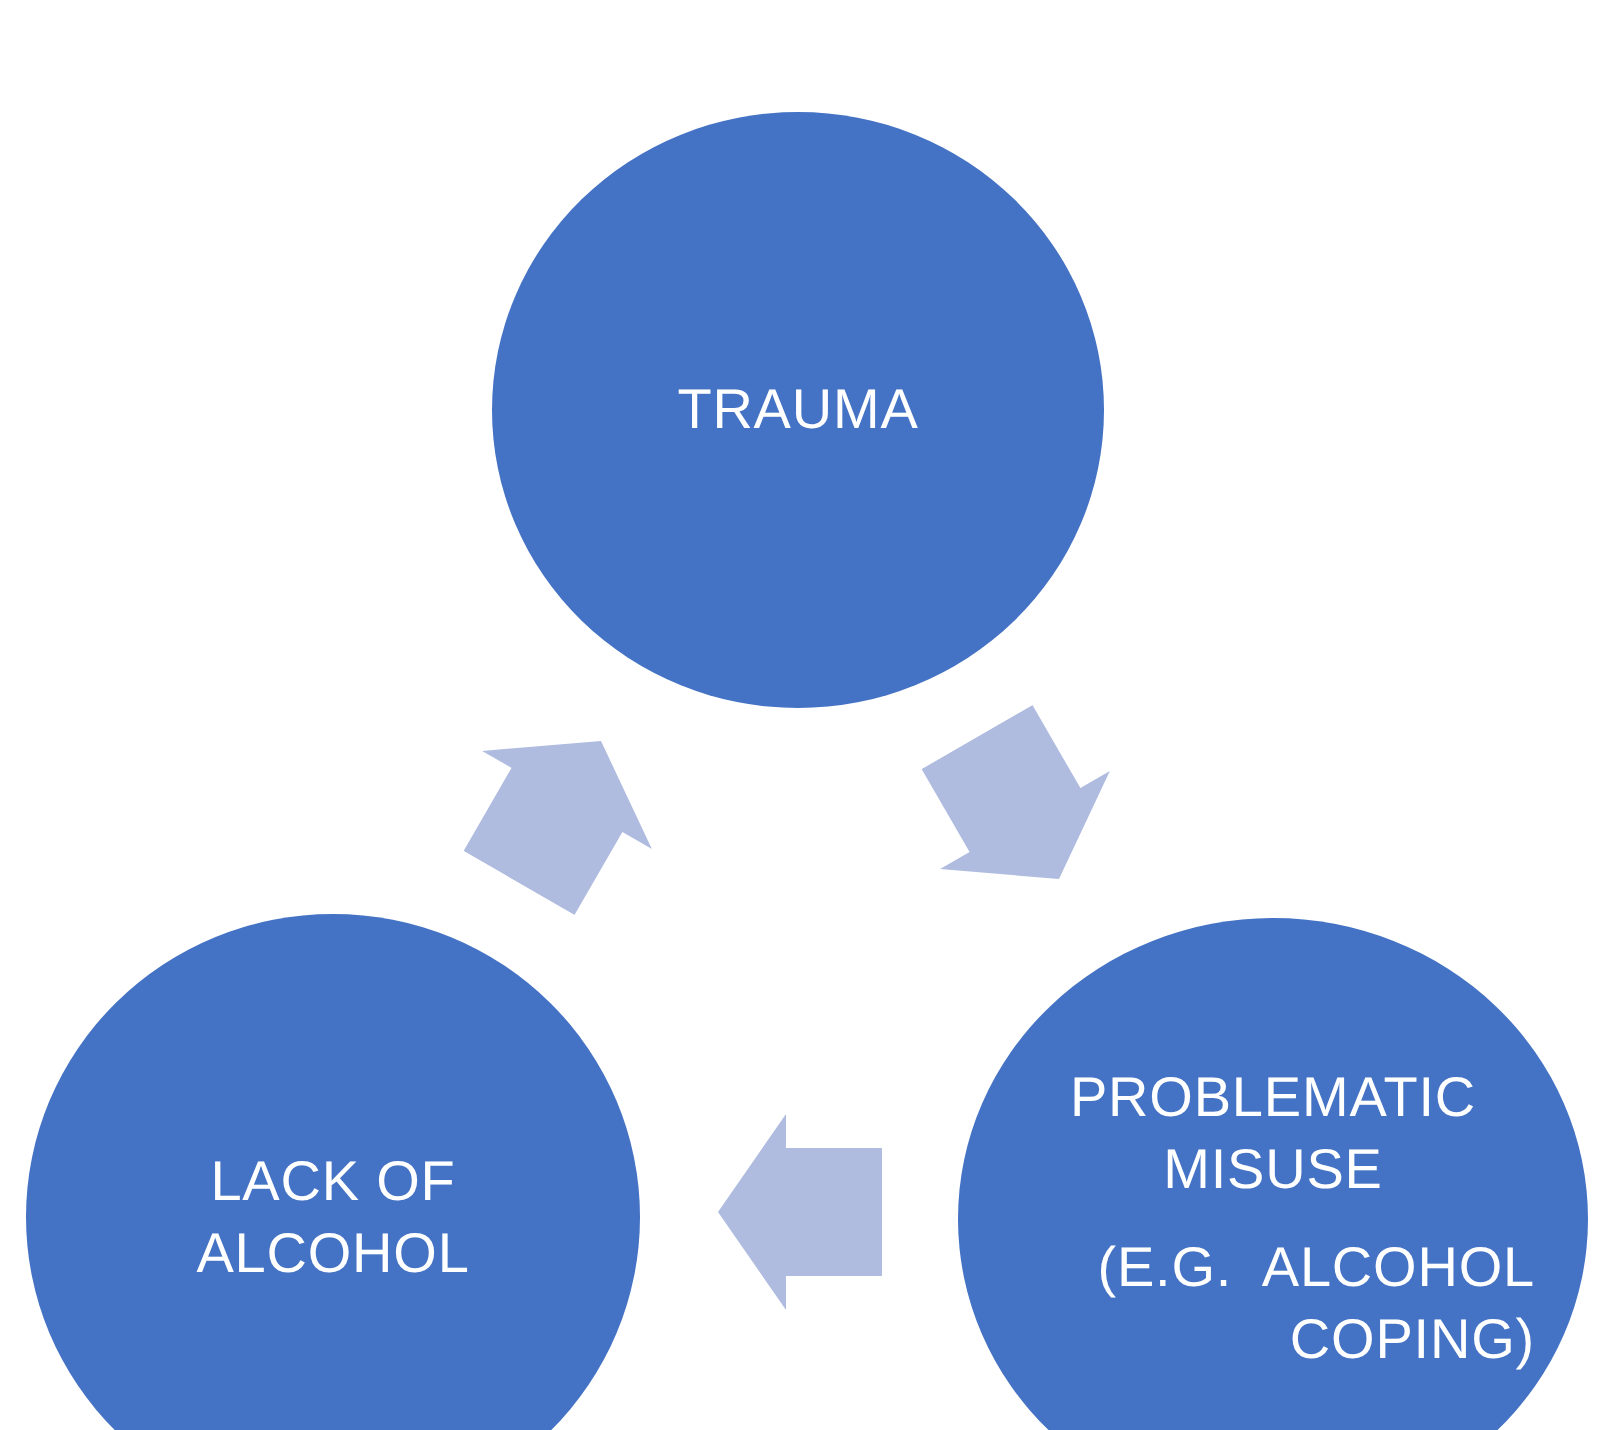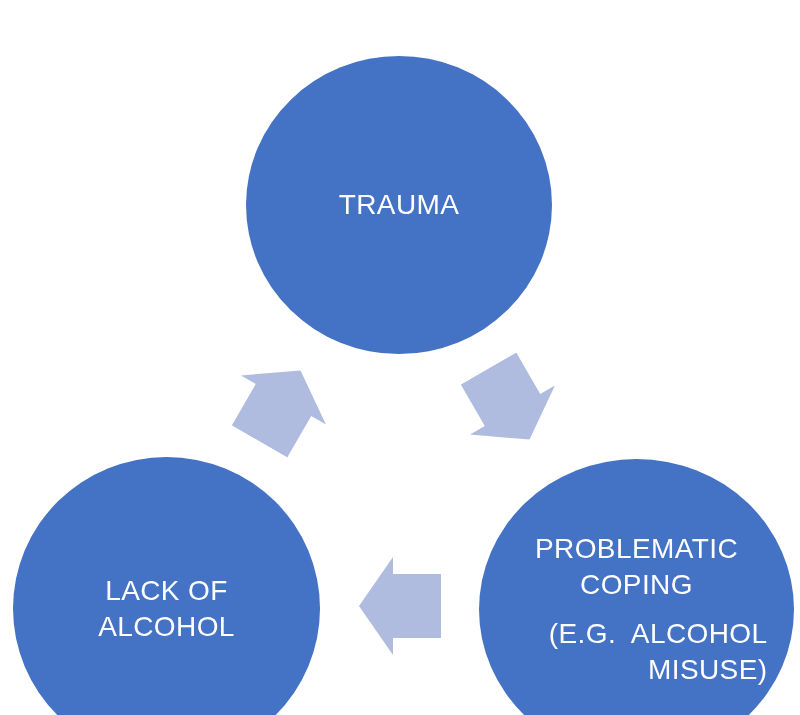--- a/index.html
+++ b/index.html
@@ -54,25 +54,25 @@
   <div class="node node-top" style="background-color: rgb(68, 114, 196);">
     <div class="node-label">
       <p><span>TRAUMA</span></p>
     </div>
   </div>
 
   <div class="node node-right" style="background-color: rgb(68, 114, 196);">
     <div class="node-label">
       <p>
         <span>PROBLEMATIC</span><br>
-        <span>COPING</span>
+        <span>MISUSE</span>
       </p>
       <p class="para-gap">
         <span>(E.G.&nbsp; ALCOHOL</span><br>
-        <span>MISUSE)</span>
+        <span>COPING)</span>
       </p>
     </div>
   </div>
 
   <div class="node node-left" style="background-color: rgb(68, 114, 196);">
     <div class="node-label">
       <p>
         <span>LACK OF</span><br>
         <span>ALCOHOL</span>
       </p>

